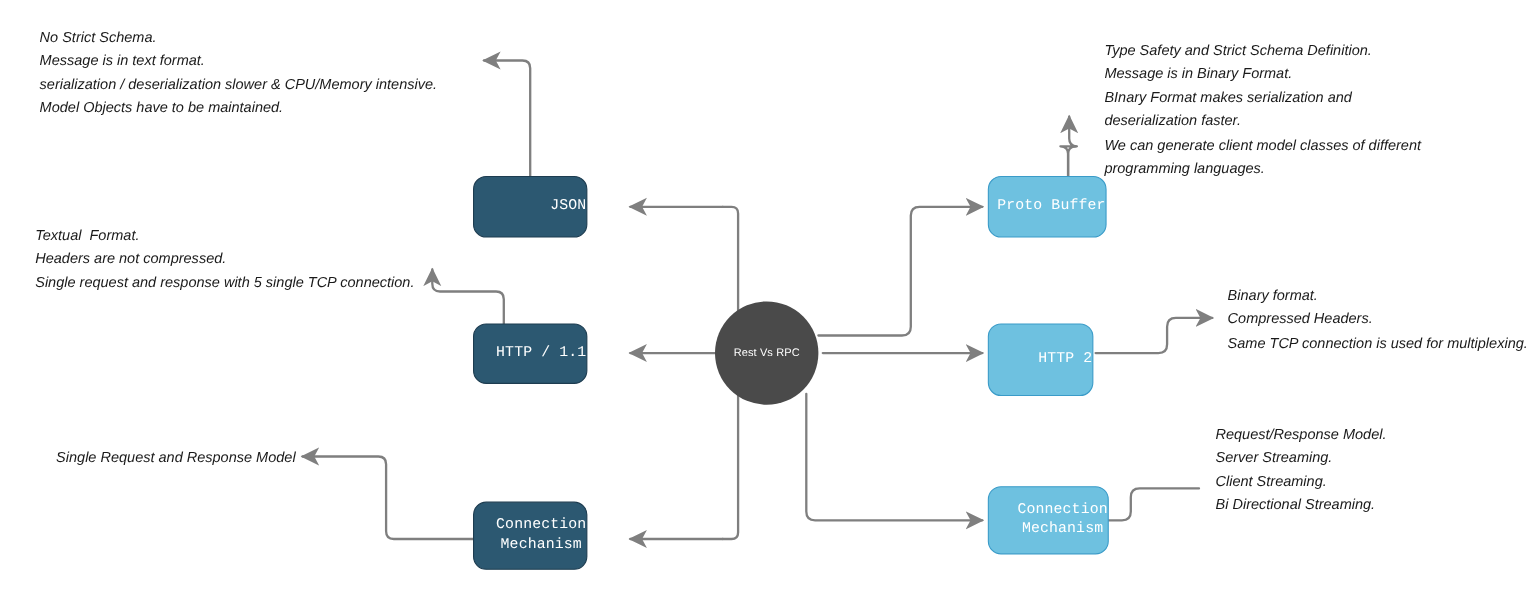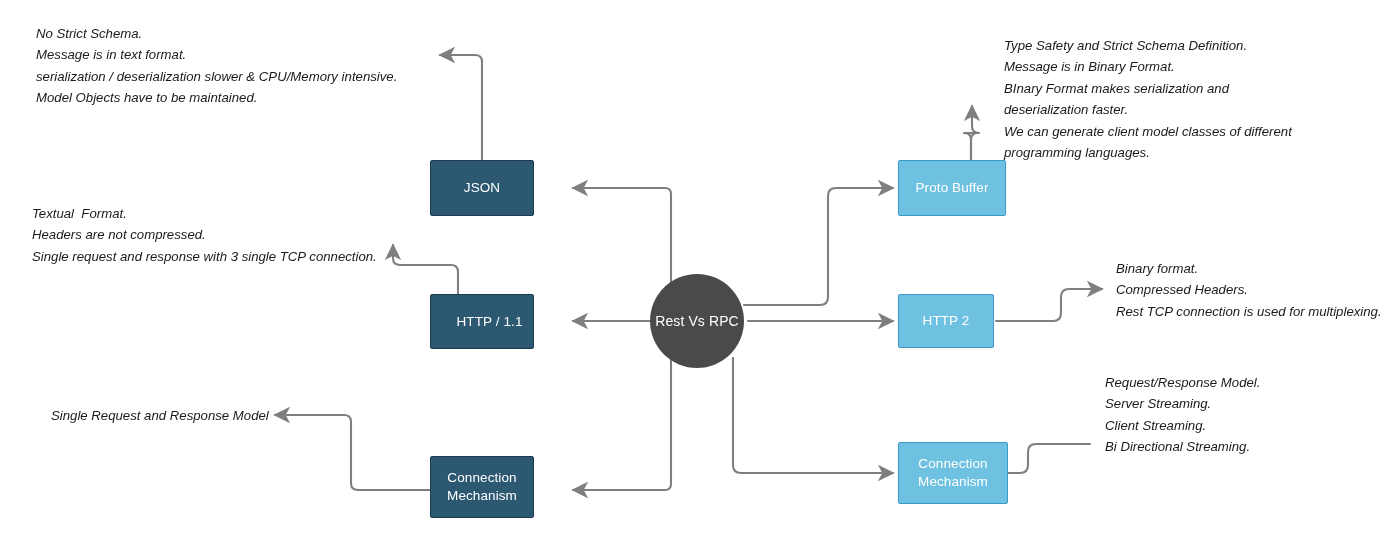--- a/index.html
+++ b/index.html
@@ -20,46 +20,47 @@
     left: 0;
     top: 0;
     width: 1400px;
     height: 538px;
   }
   .node {
     position: absolute;
     box-sizing: border-box;
     display: flex;
     align-items: center;
-    justify-content: center;
+    justify-content: flex-end;
     text-align: center;
     color: #ffffff;
     font-size: 13.5px;
     line-height: 1.32;
     letter-spacing: 0.1px;
-    border-radius: 2px;
+    border-radius: 12px;
     z-index: 3;
+    font-family: Liberation Mono, monospace;
   }
   .node.left {
     background: #2c5871;
     border: 1.6px solid #1d3c50;
   }
   .node.right {
     background: #6ec1e0;
     border: 1.6px solid #3a9bc8;
   }
   .hub {
     position: absolute;
     display: flex;
     align-items: center;
     justify-content: center;
     border-radius: 50%;
     background: #4a4a4a;
     color: #ffffff;
-    font-size: 14px;
+    font-size: 10px;
     letter-spacing: 0.1px;
     z-index: 4;
   }
   .note {
     position: absolute;
     font-style: italic;
     font-size: 13.2px;
     line-height: 1.62;
     color: #1a1a1a;
     white-space: pre;
@@ -123,49 +124,49 @@
 
   <div class="node left" style="left:430px; top:456px; width:104px; height:62px; white-space:pre;">
     <span>Connection
 Mechanism</span>
   </div>
 
   <div class="node right" style="left:898px; top:160px; width:108px; height:56px;">
     <span>Proto Buffer</span>
   </div>
 
-  <div class="node right" style="left:898px; top:294px; width:96px; height:54px;">
+  <div class="node right" style="left:898px; top:294px; width:96px; height:66px;">
     <span>HTTP 2</span>
   </div>
 
   <div class="node right" style="left:898px; top:442px; width:110px; height:62px; white-space:pre;">
     <span>Connection
 Mechanism</span>
   </div>
 
   <div class="note" style="left:36px; top:23px;">No Strict Schema.
 Message is in text format.
 serialization / deserialization slower &amp; CPU/Memory intensive.
 Model Objects have to be maintained.</div>
 
   <div class="note" style="left:32px; top:203px;">Textual  Format.
 Headers are not compressed.
-Single request and response with 3 single TCP connection.</div>
+Single request and response with 5 single TCP connection.</div>
 
   <div class="note" style="left:36px; top:405px;margin-left:15px;">Single Request and Response Model</div>
 
   <div class="note" style="left:1004px; top:35px;font-style:italic;">Type Safety and Strict Schema Definition.
 Message is in Binary Format.
 BInary Format makes serialization and
 deserialization faster.
 We can generate client model classes of different
 programming languages.</div>
 
   <div class="note" style="left:1116px; top:258px;">Binary format.
 Compressed Headers.
-Rest TCP connection is used for multiplexing.</div>
+Same TCP connection is used for multiplexing.</div>
 
-  <div class="note" style="left:1105px; top:372px;">Request/Response Model.
+  <div class="note" style="left:1105px; top:384px;">Request/Response Model.
 Server Streaming.
 Client Streaming.
 Bi Directional Streaming.</div>
 
 </div>
 
 </body></html>

